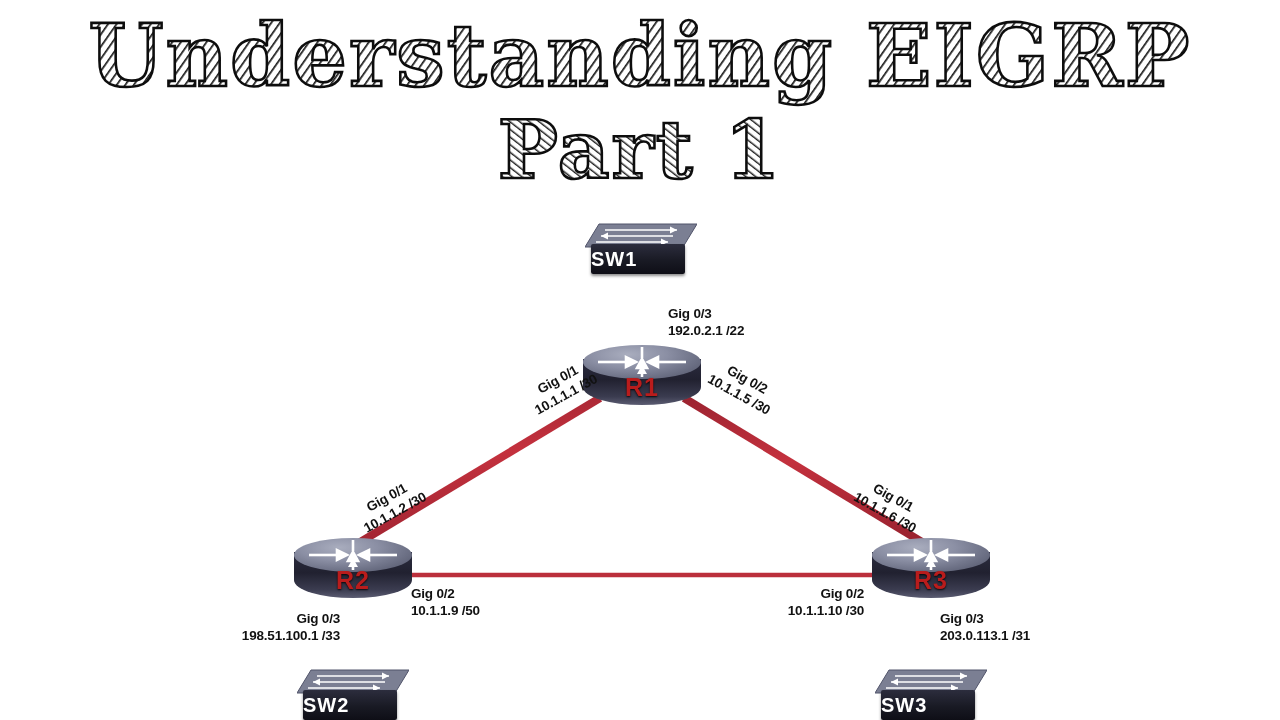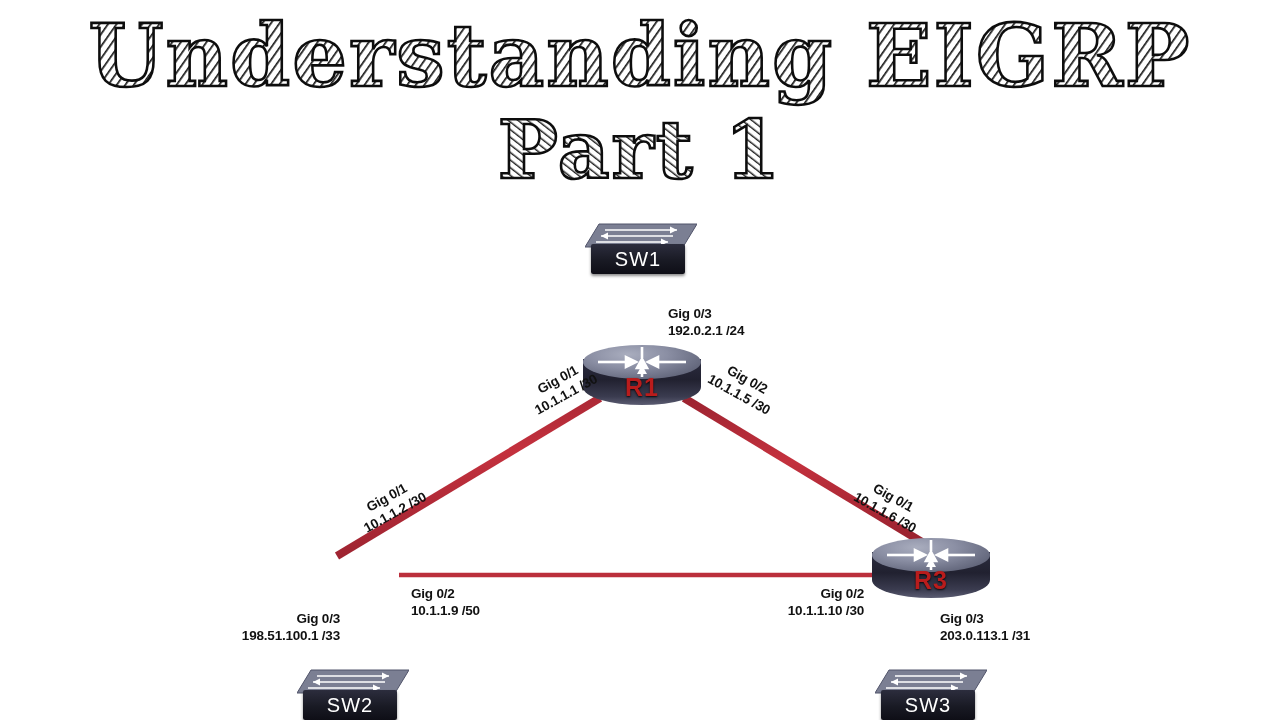--- a/index.html
+++ b/index.html
@@ -111,24 +111,24 @@
     left: 6px; top: 22px;
     width: 94px; height: 30px;
     background: linear-gradient(180deg, #2c2d3d 0%, #191a24 55%, #0e0e16 100%);
     border-radius: 2px;
     box-shadow: 0 2px 3px rgba(0,0,0,0.45);
   }
   .switch .sw-label {
     position: absolute;
     left: 6px; top: 26px;
     width: 94px;
-    text-align: center;
+    text-align: left;
     color: #ffffff;
     font-family: "Liberation Sans", sans-serif;
-    font-weight: normal;
+    font-weight: bold;
     font-size: 20px;
     letter-spacing: 1px;
   }
 
   
   .iflabel {
     position: absolute;
     color: #111111;
     font-family: "Liberation Sans", sans-serif;
     font-weight: bold;
@@ -230,20 +230,40 @@
         <line x1="46" y1="2" x2="46" y2="13" stroke-width="2.6"></line>
         <polygon points="46,19 41,11 51,11" opacity="0"></polygon>
       </g>
       <g fill="#ffffff" stroke="none">
         <polygon points="46,20 41,29 51,29"></polygon>
       </g>
     </svg>
     <div class="router-label">R1</div>
   </div>
 
+  <div class="device router" style="left:294px; top:538px;">
+    <div class="cyl-bottom-shade"></div>
+    <div class="cyl-body"></div>
+    <div class="cyl-top"></div>
+    <svg class="router-arrows" viewBox="0 0 92 34" xmlns="http://www.w3.org/2000/svg">
+      <g stroke="#ffffff" stroke-width="2.6" fill="#ffffff">
+        <line x1="2" y1="17" x2="34" y2="17"></line>
+        <polygon points="40,17 30,12 30,22"></polygon>
+        <line x1="90" y1="17" x2="58" y2="17"></line>
+        <polygon points="52,17 62,12 62,22"></polygon>
+        <line x1="46" y1="32" x2="46" y2="20"></line>
+        <polygon points="46,14 41,23 51,23"></polygon>
+        <line x1="46" y1="2" x2="46" y2="13"></line>
+      </g>
+      <g fill="#ffffff" stroke="none">
+        <polygon points="46,20 41,29 51,29"></polygon>
+      </g>
+    </svg>
+    <div class="router-label">R2</div>
+  </div>
 
   <div class="device router" style="left:872px; top:538px;">
     <div class="cyl-bottom-shade"></div>
     <div class="cyl-body"></div>
     <div class="cyl-top"></div>
     <svg class="router-arrows" viewBox="0 0 92 34" xmlns="http://www.w3.org/2000/svg">
       <g stroke="#ffffff" stroke-width="2.6" fill="#ffffff">
         <line x1="2" y1="17" x2="34" y2="17"></line>
         <polygon points="40,17 30,12 30,22"></polygon>
         <line x1="90" y1="17" x2="58" y2="17"></line>
@@ -292,21 +312,21 @@
         <polygon points="16,14 23,10.6 23,17.4"></polygon>
         <polygon points="83,20 76,16.6 76,23.4"></polygon>
       </g>
     </svg>
     <div class="sw-front"></div>
     <div class="sw-label">SW3</div>
   </div>
 
   <div class="iflabel align-left" style="left:668px; top:305px;">
     <span class="l1">Gig 0/3</span>
-    <span class="l2">192.0.2.1 /24</span>
+    <span class="l2">192.0.2.1 /22</span>
   </div>
 
   <div class="iflabel align-center rot-a" style="left:519px; top:370px; width:86px;">
     <span class="l1">Gig 0/1</span>
     <span class="l2">10.1.1.1 /30</span>
   </div>
 
   <div class="iflabel align-center rot-b" style="left:700px; top:370px; width:86px;">
     <span class="l1">Gig 0/2</span>
     <span class="l2">10.1.1.5 /30</span>

